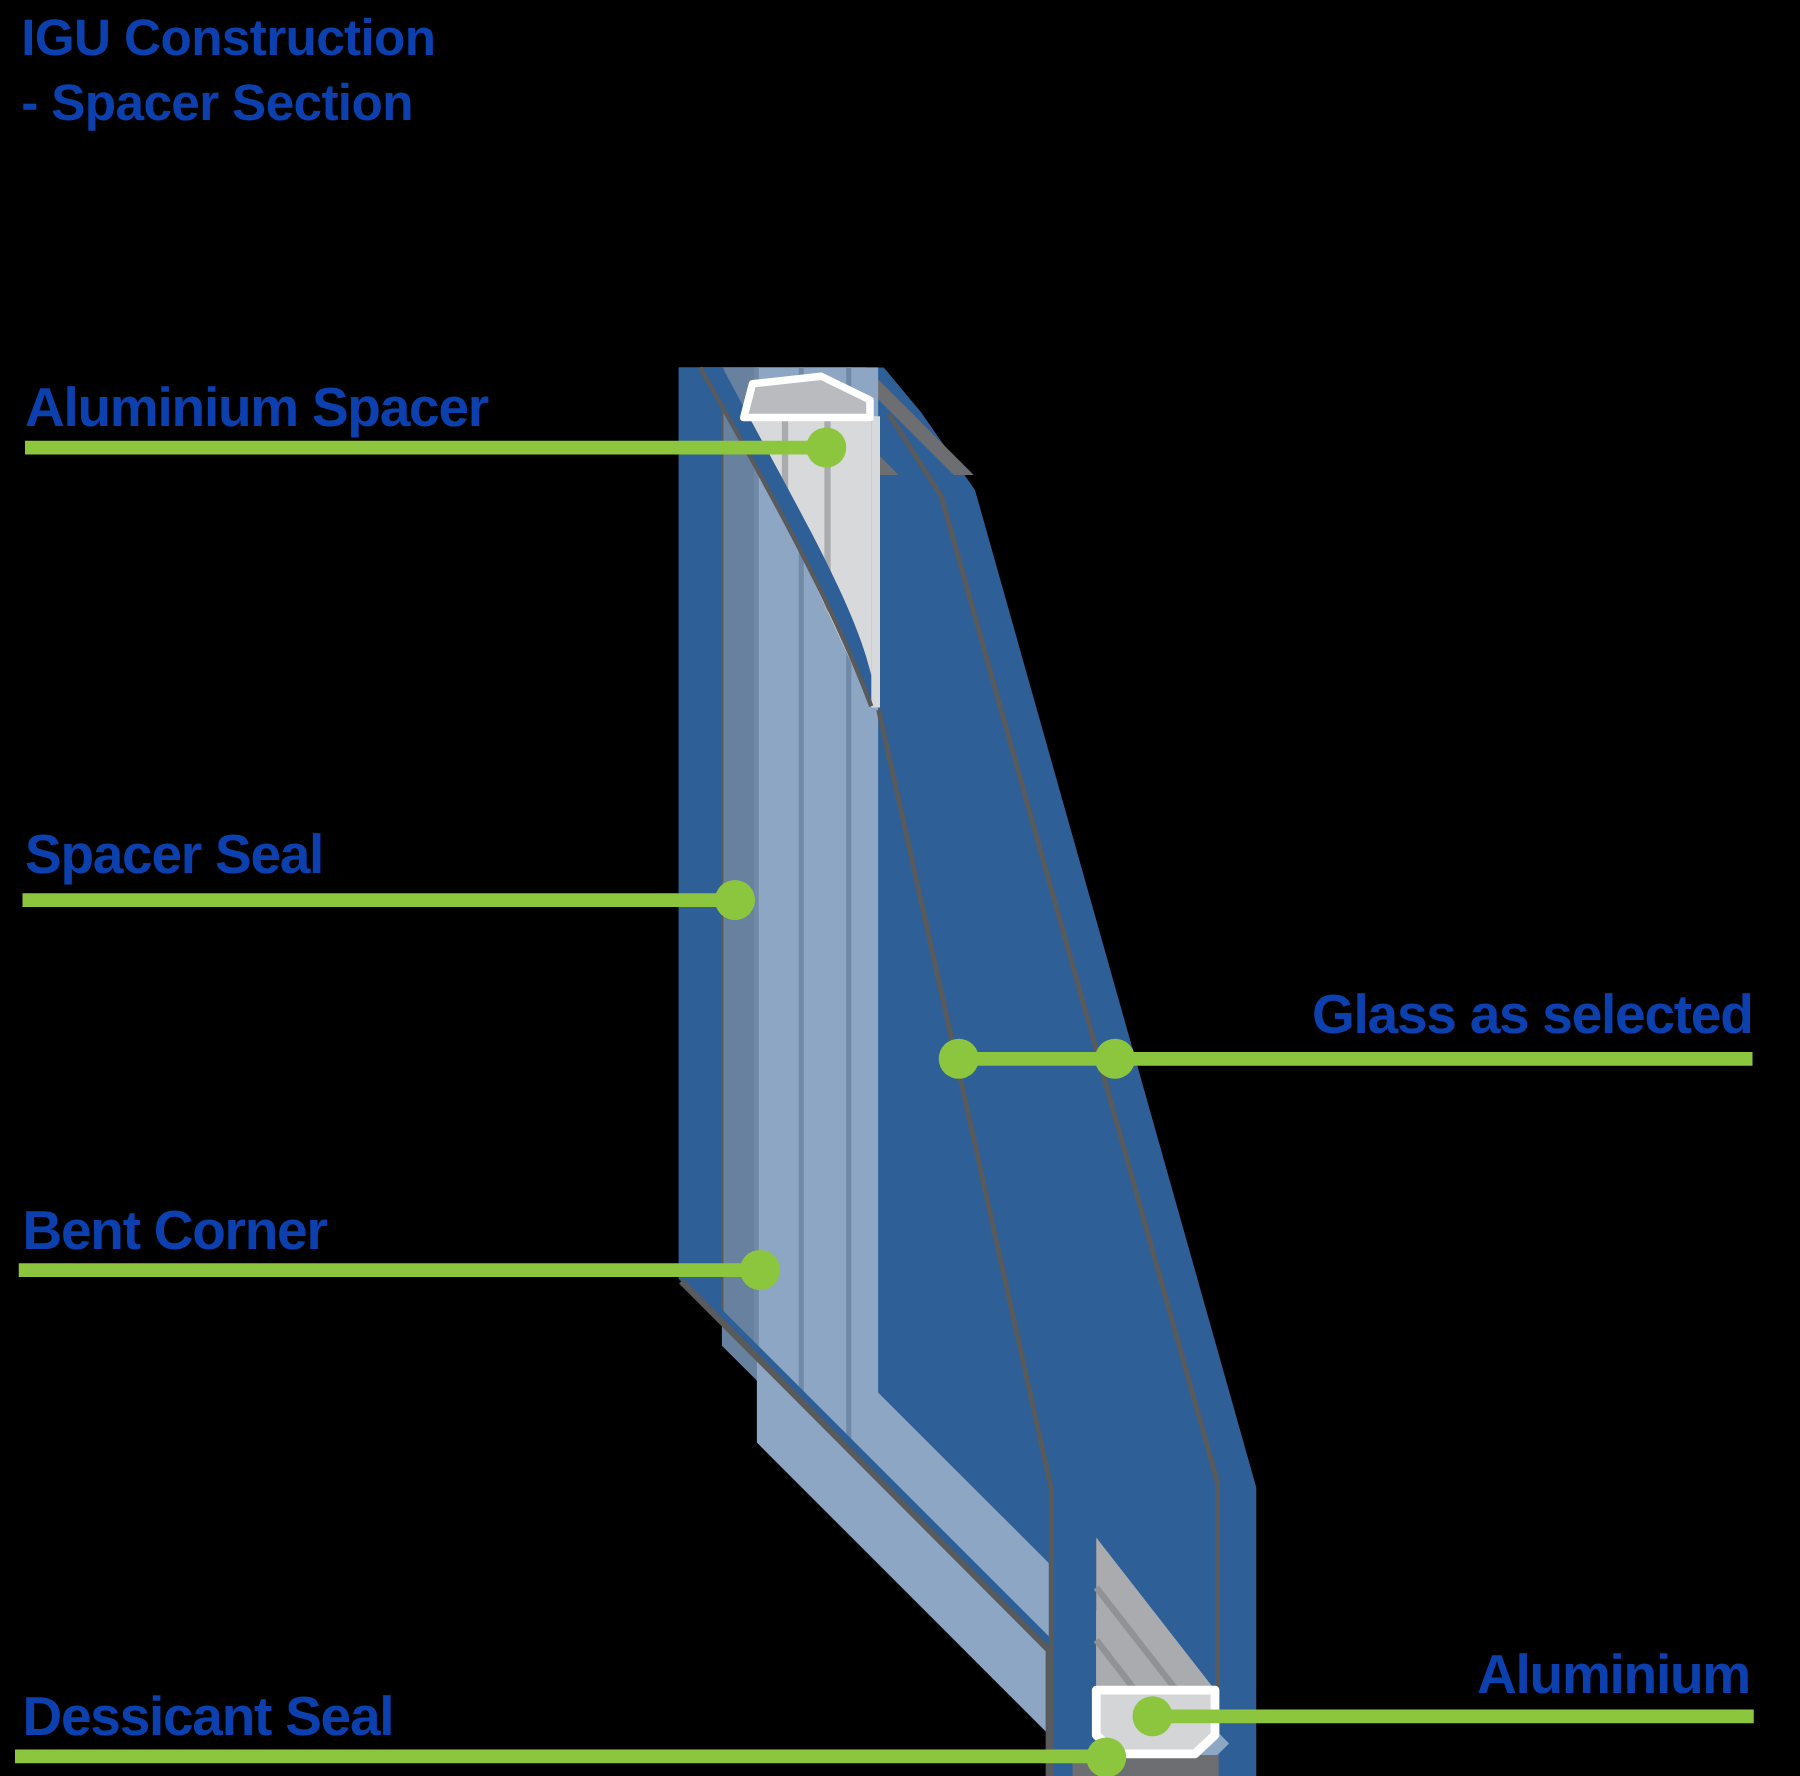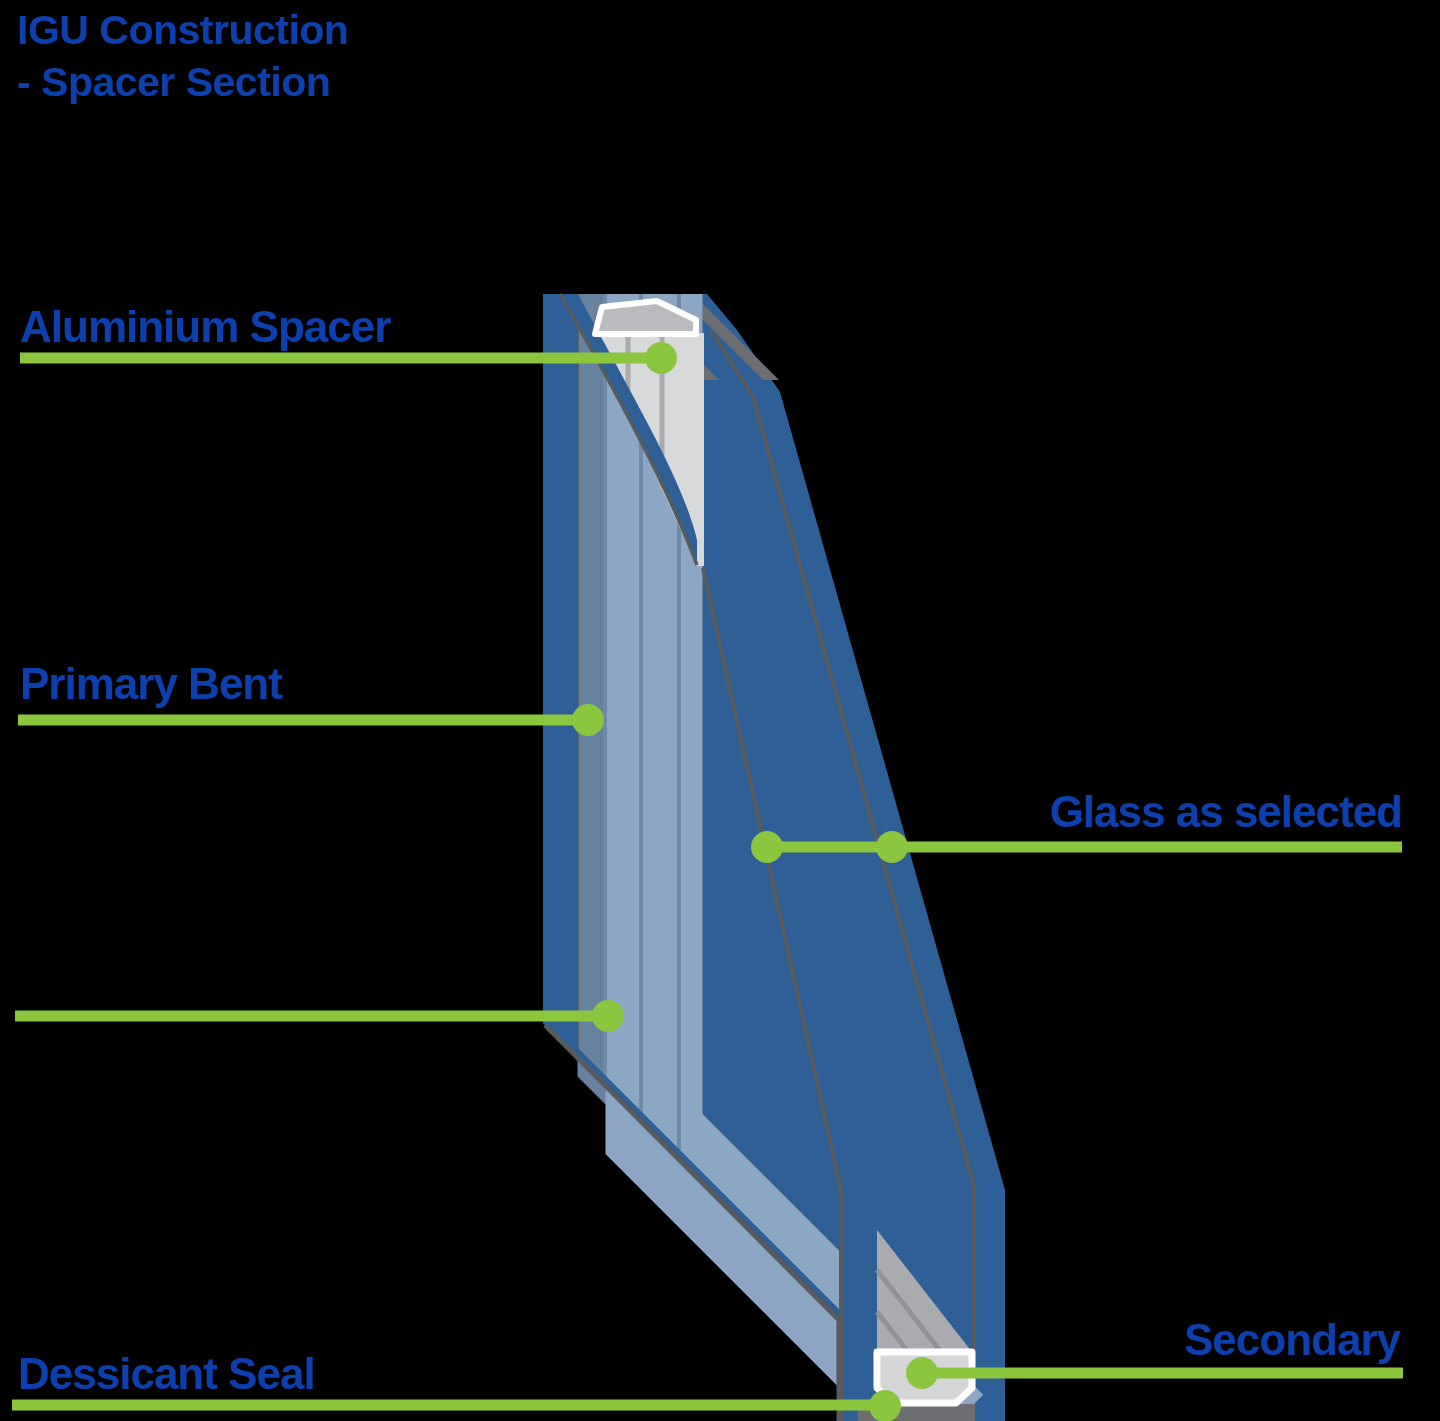--- a/index.html
+++ b/index.html
@@ -135,21 +135,22 @@
     </g>
   </svg>
 
   <div class="title">
     <div>IGU Construction</div>
     <div>- Spacer Section</div>
   </div>
 
   <div class="lbl" style="left:20px;top:303px">Aluminium Spacer</div>
 
-  <div class="lbl" style="left:20px;top:660px">Primary Bent</div>
+  <div class="lbl" style="left:20px;top:660px">Spacer Seal</div>
 
+  <div class="lbl" style="left:18px;top:961px">Bent Corner</div>
 
   <div class="lbl" style="left:18px;top:1350px">Dessicant Seal</div>
 
   <div class="lbl right" style="right:38px;top:788px">Glass as selected</div>
 
-  <div class="lbl right" style="right:40px;top:1316px">Secondary</div>
+  <div class="lbl right" style="right:40px;top:1316px">Aluminium</div>
 </div>
 
 </body></html>

